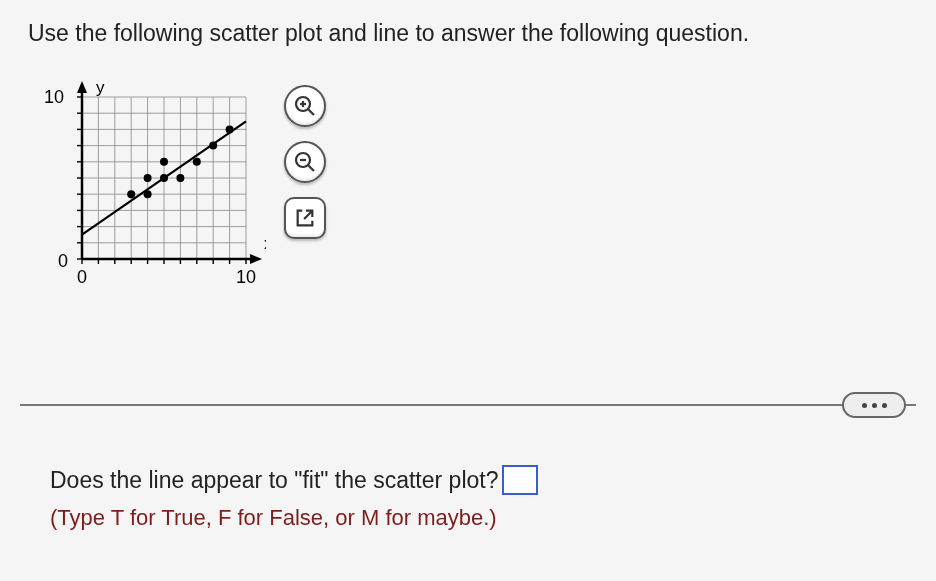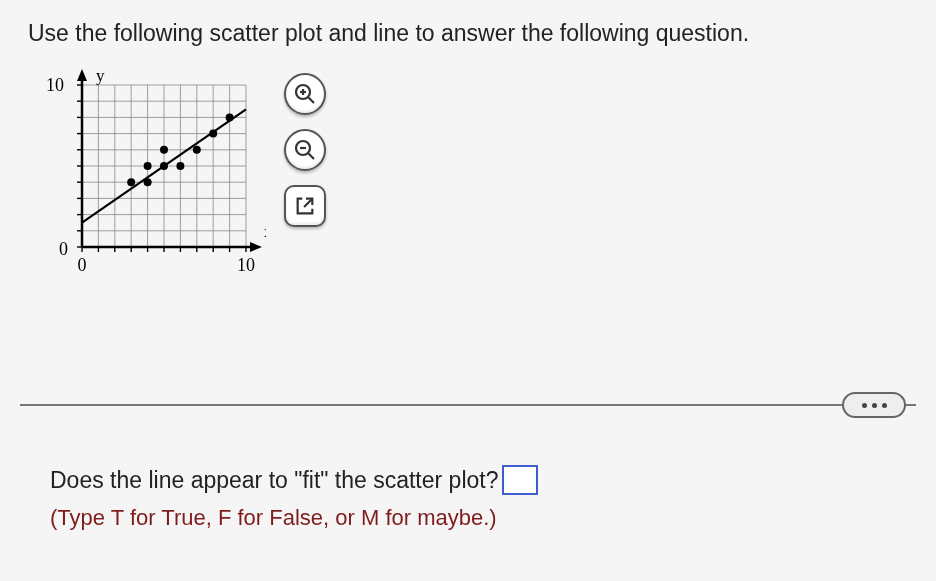--- a/index.html
+++ b/index.html
@@ -8,33 +8,32 @@
       background: #f5f5f5;
       width: 936px;
       height: 581px;
       padding: 20px 28px;
       color: #222;
       position: relative;
     }
     .instruction {
       font-size: 23px;
       color: #222;
-      margin-bottom: 20px;
+      margin-bottom: 32px;
     }
     .plot-area {
       display: flex;
       align-items: flex-start;
       gap: 18px;
       margin-left: 8px;
     }
     .chart-wrap {
       position: relative;
       width: 230px;
       height: 220px;
-      font-family: Liberation Serif, serif;
     }
     .chart-wrap svg { display: block; }
     .zoom-controls {
       display: flex;
       flex-direction: column;
       gap: 14px;
       margin-top: 6px;
     }
     .icon-btn {
       width: 42px;

